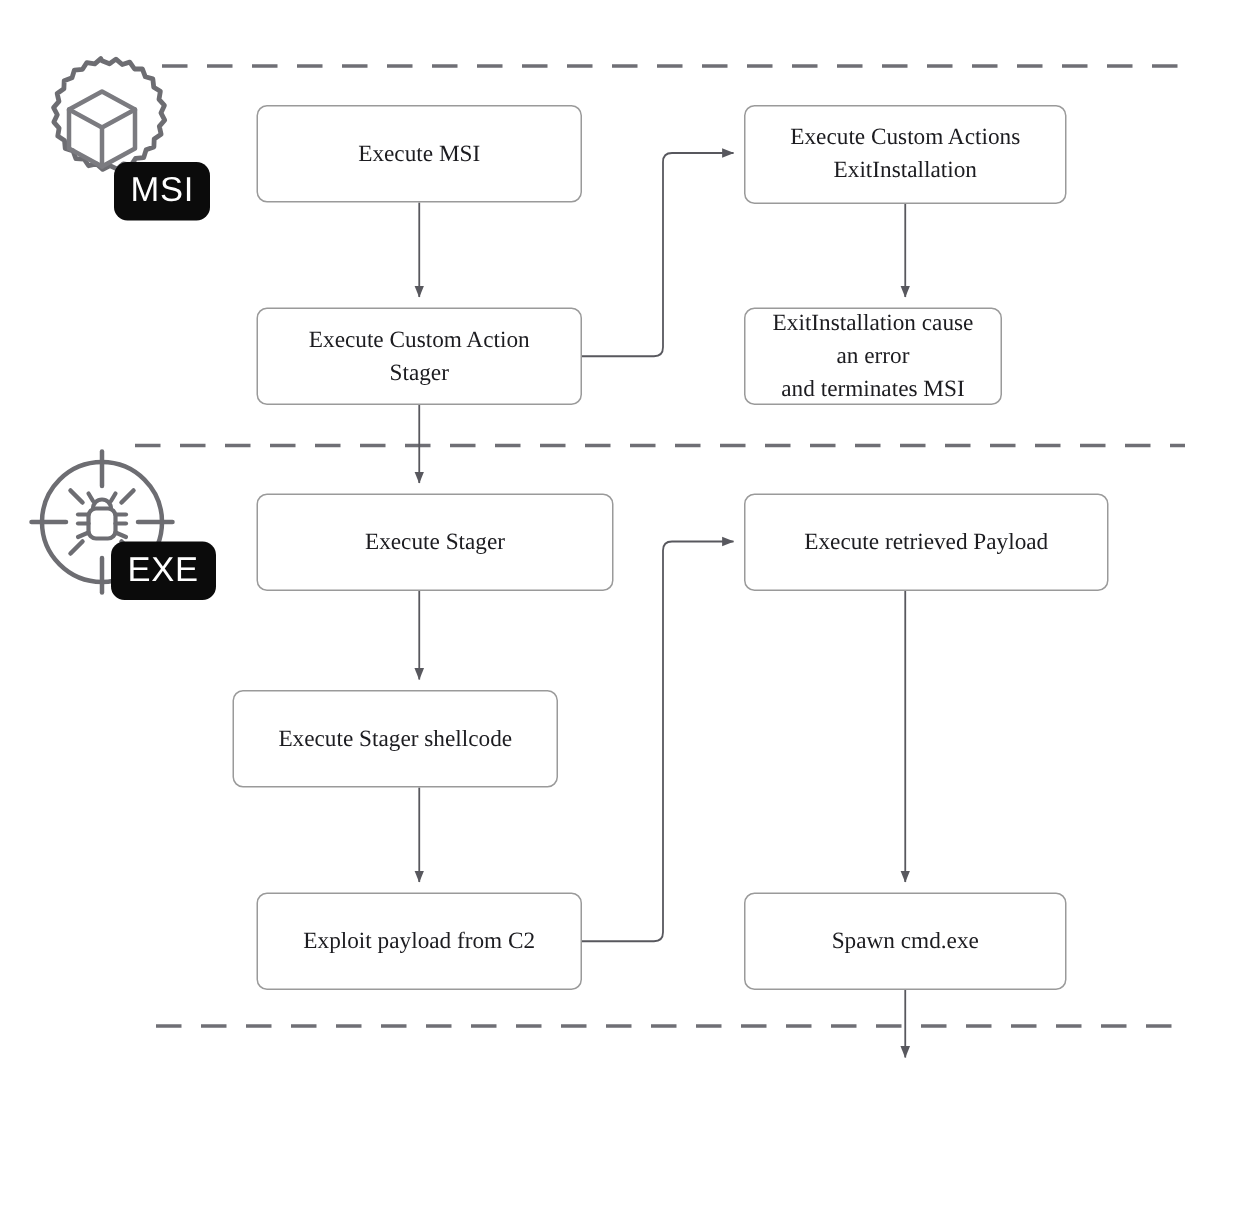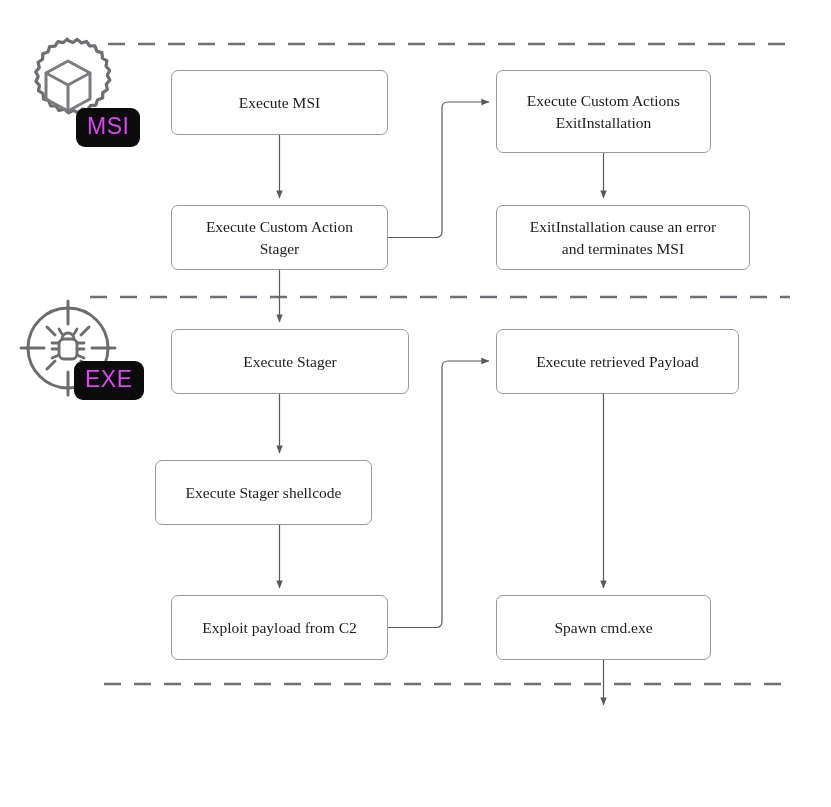--- a/index.html
+++ b/index.html
@@ -42,21 +42,21 @@
   .node-label {
     display: block;
     white-space: pre-line;
   }
   .lane-icon {
     position: absolute;
   }
   .lane-badge {
     position: absolute;
     background: #0b0b0b;
-    color: #d946ef;
+    color: #ffffff;
     border-radius: 9px;
     font-family: "Liberation Sans", sans-serif;
     font-size: 23px;
     font-weight: 400;
     letter-spacing: 0.5px;
     line-height: 1;
     padding: 7px 11px 9px 11px;
     display: inline-block;
   }
 </style>
@@ -145,31 +145,31 @@
         <path d="M59 57 L66 60"></path>
       </g>
     </svg>
   </div>
   <div class="lane-badge" style="left:74px; top:361px;">EXE</div>
 
   <div class="node" style="left:171px; top:70px; width:217px; height:65px;">
     <span class="node-label">Execute MSI</span>
   </div>
 
-  <div class="node" style="left:496px; top:70px; width:215px; height:83px;">
+  <div class="node" style="left:496px; top:70px; width:215px; height:66px;">
     <span class="node-label">Execute Custom Actions
 ExitInstallation</span>
   </div>
 
   <div class="node" style="left:171px; top:205px; width:217px; height:65px;">
     <span class="node-label">Execute Custom Action
 Stager</span>
   </div>
 
-  <div class="node" style="left:496px; top:205px; width:254px; height:65px;">
+  <div class="node" style="left:496px; top:205px; width:172px; height:65px;justify-content:flex-end;">
     <span class="node-label">ExitInstallation cause an error
 and terminates MSI</span>
   </div>
 
   <div class="node" style="left:171px; top:329px; width:238px; height:65px;">
     <span class="node-label">Execute Stager</span>
   </div>
 
   <div class="node" style="left:496px; top:329px; width:243px; height:65px;font-family:Liberation Serif, serif;">
     <span class="node-label">Execute retrieved Payload</span>

